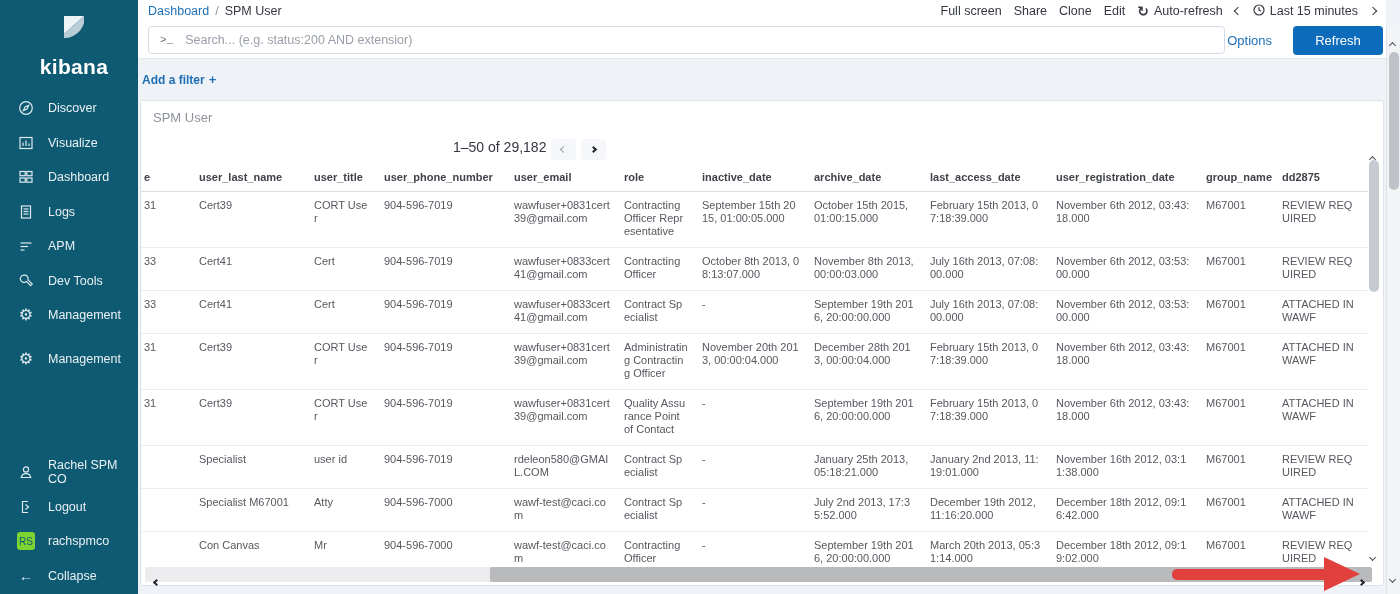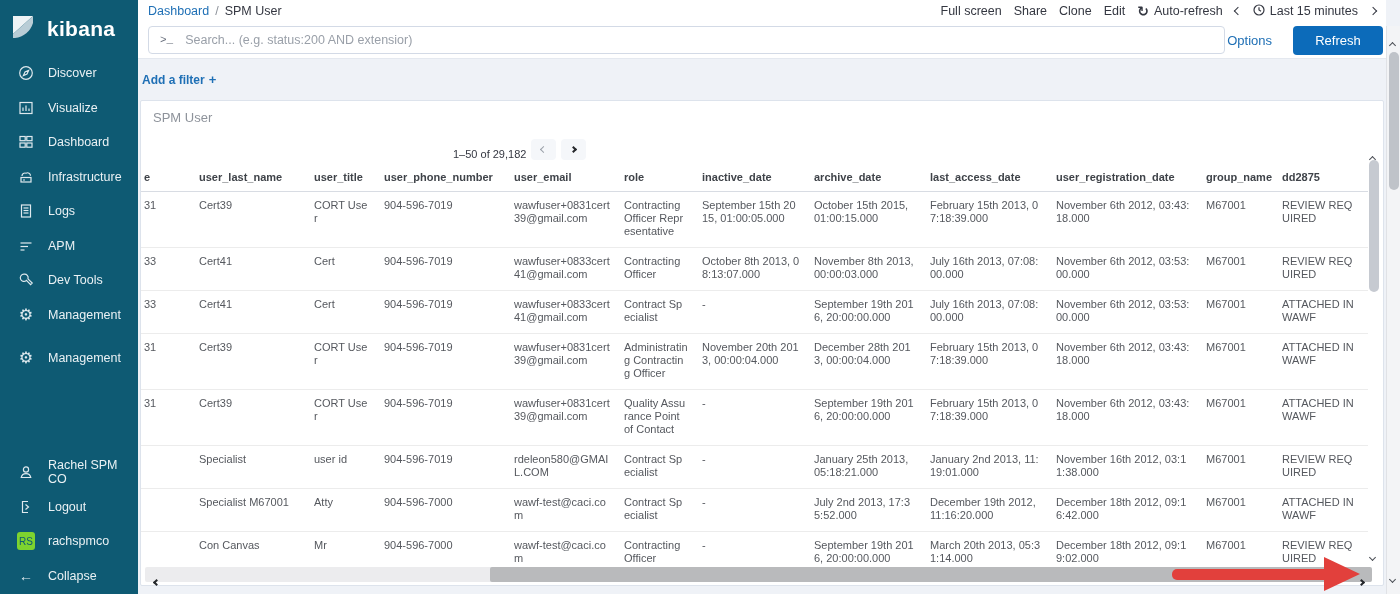--- a/index.html
+++ b/index.html
@@ -1,21 +1,21 @@
 <!DOCTYPE html>
 <html><head>
 <meta charset="utf-8">
 <style>
   * { margin:0; padding:0; box-sizing:border-box; }
   body { font-family:"Liberation Sans","DejaVu Sans",sans-serif; background:#fff; }
   .app { position:relative; width:1400px; height:594px; display:flex; overflow:hidden; }
 
   
   .sidebar { width:138px; flex-shrink:0; background:#0e5a73; color:#eaf1f4; display:flex; flex-direction:column; }
-  .logo { display:flex; align-items:center; gap:11px; padding:14px 0 12px 10px; }
+  .logo { display:flex; align-items:center; gap:11px; padding:14px 0 12px 10px;flex-direction:column; }
   .logo-text { font-size:21px; font-weight:bold; letter-spacing:.3px; color:#fff; }
   .nav-item { display:flex; align-items:center; gap:13px; height:34.5px; padding-left:17px; font-size:12.5px; cursor:pointer; }
   .nav-item .ic { width:18px; display:flex; justify-content:center; align-items:center; flex-shrink:0; }
   .nav-item svg { stroke:#dfe9ee; fill:none; stroke-width:1.2; }
   .gear-glyph { font-size:16px; color:#dfe9ee; line-height:1; }
   .mgmt2 { margin-top:9px; }
   .nav-footer { margin-top:auto; padding-bottom:1px; }
   .avatar-box { width:18px; height:18px; background:#7dd32f; border-radius:3px; color:#0e5a73; font-size:10px; font-weight:normal; display:flex; align-items:center; justify-content:center; }
   .arrow-glyph { font-size:14px; color:#dfe9ee; line-height:1; }
 
@@ -44,21 +44,21 @@
   .placeholder { font-size:12.5px; color:#9aa0a9; }
   .options-link { margin-left:auto; margin-right:21px; color:#1e6fb5; font-size:13px; cursor:pointer; }
   .refresh-btn { width:90px; height:29px; background:#0c6bba; color:#fff; border:none; border-radius:4px; font-size:13px; font-family:inherit; cursor:pointer; }
 
   .filterrow { position:absolute; top:60px; left:0; right:14px; height:38px; display:flex; align-items:center; padding-left:4px; }
   .add-filter { color:#1e6fb5; font-size:12px; font-weight:bold; cursor:pointer; }
   .add-filter .plus { margin-left:4px; font-size:13px; }
 
   .panel { position:absolute; top:100px; left:2px; width:1244px; height:486px; background:#fff; border:1px solid #dde3ec; border-radius:2px; }
   .panel-title { position:absolute; top:9px; left:12px; font-size:13px; color:#8e939b; }
-  .pager { position:absolute; top:38px; left:312px; display:flex; align-items:flex-end; gap:5px; font-size:11px; color:#343741; }
+  .pager { position:absolute; top:38px; left:312px; display:flex; align-items:flex-start; gap:5px; font-size:14px; color:#343741; }
   .pager-btn { width:25px; height:21px; background:#f5f7fa; border-radius:4px; display:flex; align-items:center; justify-content:center; cursor:pointer; }
 
   .table-wrap { position:absolute; top:64px; left:0; width:1228px; height:404px; overflow:hidden; }
   table { border-collapse:collapse; table-layout:fixed; width:1227px; }
   th { font-size:11px; font-weight:bold; color:#3f4349; text-align:left; padding:6px 12px 8px 0; border-bottom:1px solid #d8dce3; vertical-align:bottom; white-space:nowrap; overflow:hidden; }
   th:first-child, td:first-child { padding-left:3px; }
   td { font-size:11px; line-height:13px; color:#55585e; vertical-align:top; padding:7px 14px 9px 0; border-bottom:1px solid #ececec; word-break:break-all; overflow:hidden; }
 
   
   .inner-scroll { position:absolute; top:45px; right:3px; width:12px; height:420px; }
@@ -126,30 +126,20 @@
       <div class="nav-item">
         <span class="ic">
             <svg width="16" height="16">
               <rect x="2" y="2.5" width="5.2" height="4.2"></rect>
               <rect x="2" y="9" width="5.2" height="4.2"></rect>
               <rect x="8.8" y="2.5" width="5.2" height="4.2"></rect>
               <rect x="8.8" y="9" width="5.2" height="4.2"></rect>
             </svg>
           </span>
         <span>Dashboard</span>
-      </div>
-      <div class="nav-item">
-        <span class="ic">
-            <svg width="16" height="16">
-              <path d="M4 7 A3 3 0 0 1 8 4.2 A3 3 0 0 1 12.5 6.8"></path>
-              <rect x="3" y="8.5" width="10" height="4.5"></rect>
-              <line x1="5" y1="11" x2="7" y2="11"></line>
-            </svg>
-          </span>
-        <span>Infrastructure</span>
       </div>
       <div class="nav-item">
         <span class="ic">
             <svg width="16" height="16">
               <rect x="3.5" y="2" width="9" height="12"></rect>
               <line x1="5.5" y1="5" x2="10.5" y2="5"></line>
               <line x1="5.5" y1="7.5" x2="10.5" y2="7.5"></line>
               <line x1="5.5" y1="10" x2="10.5" y2="10"></line>
             </svg>
           </span>

